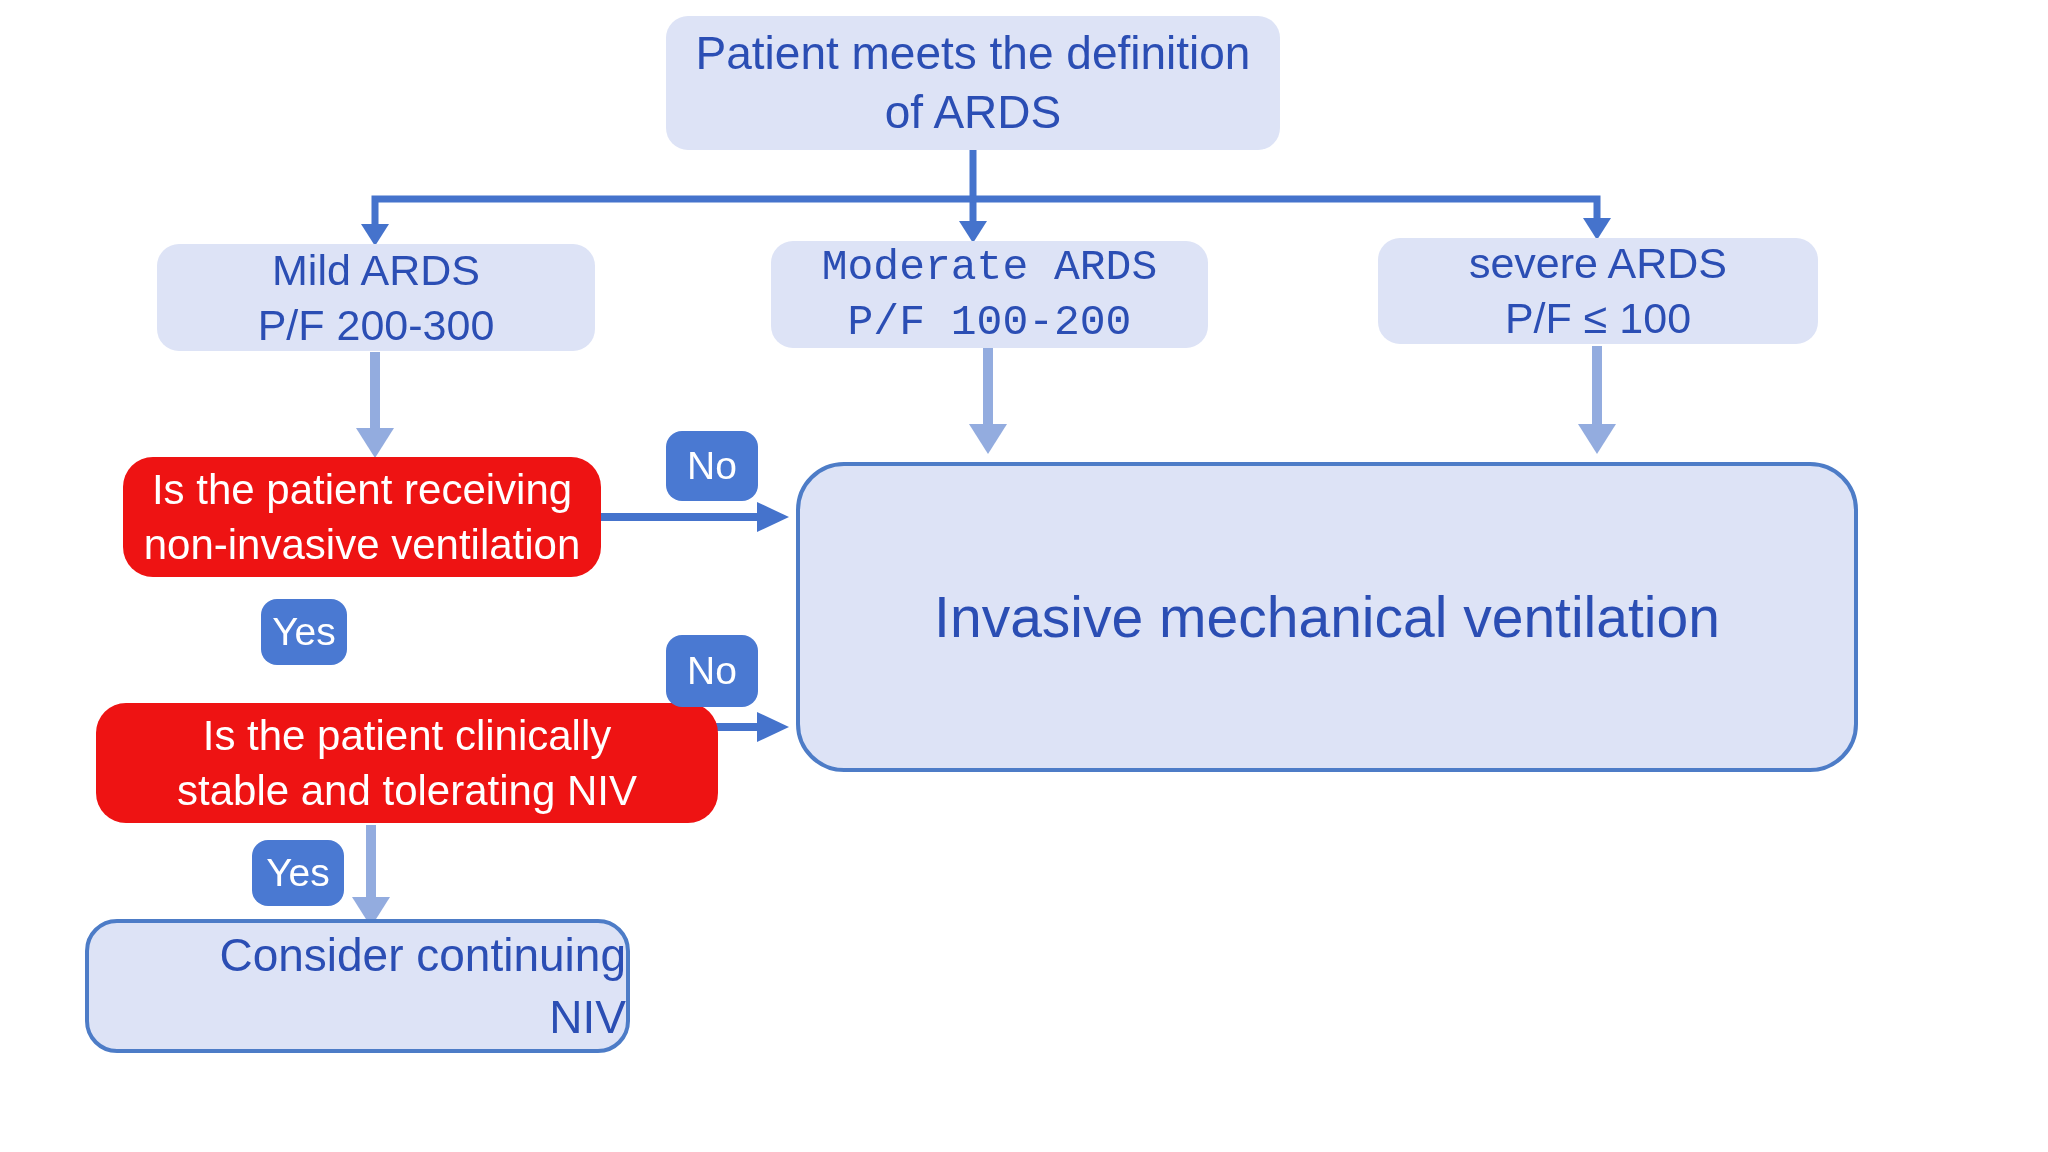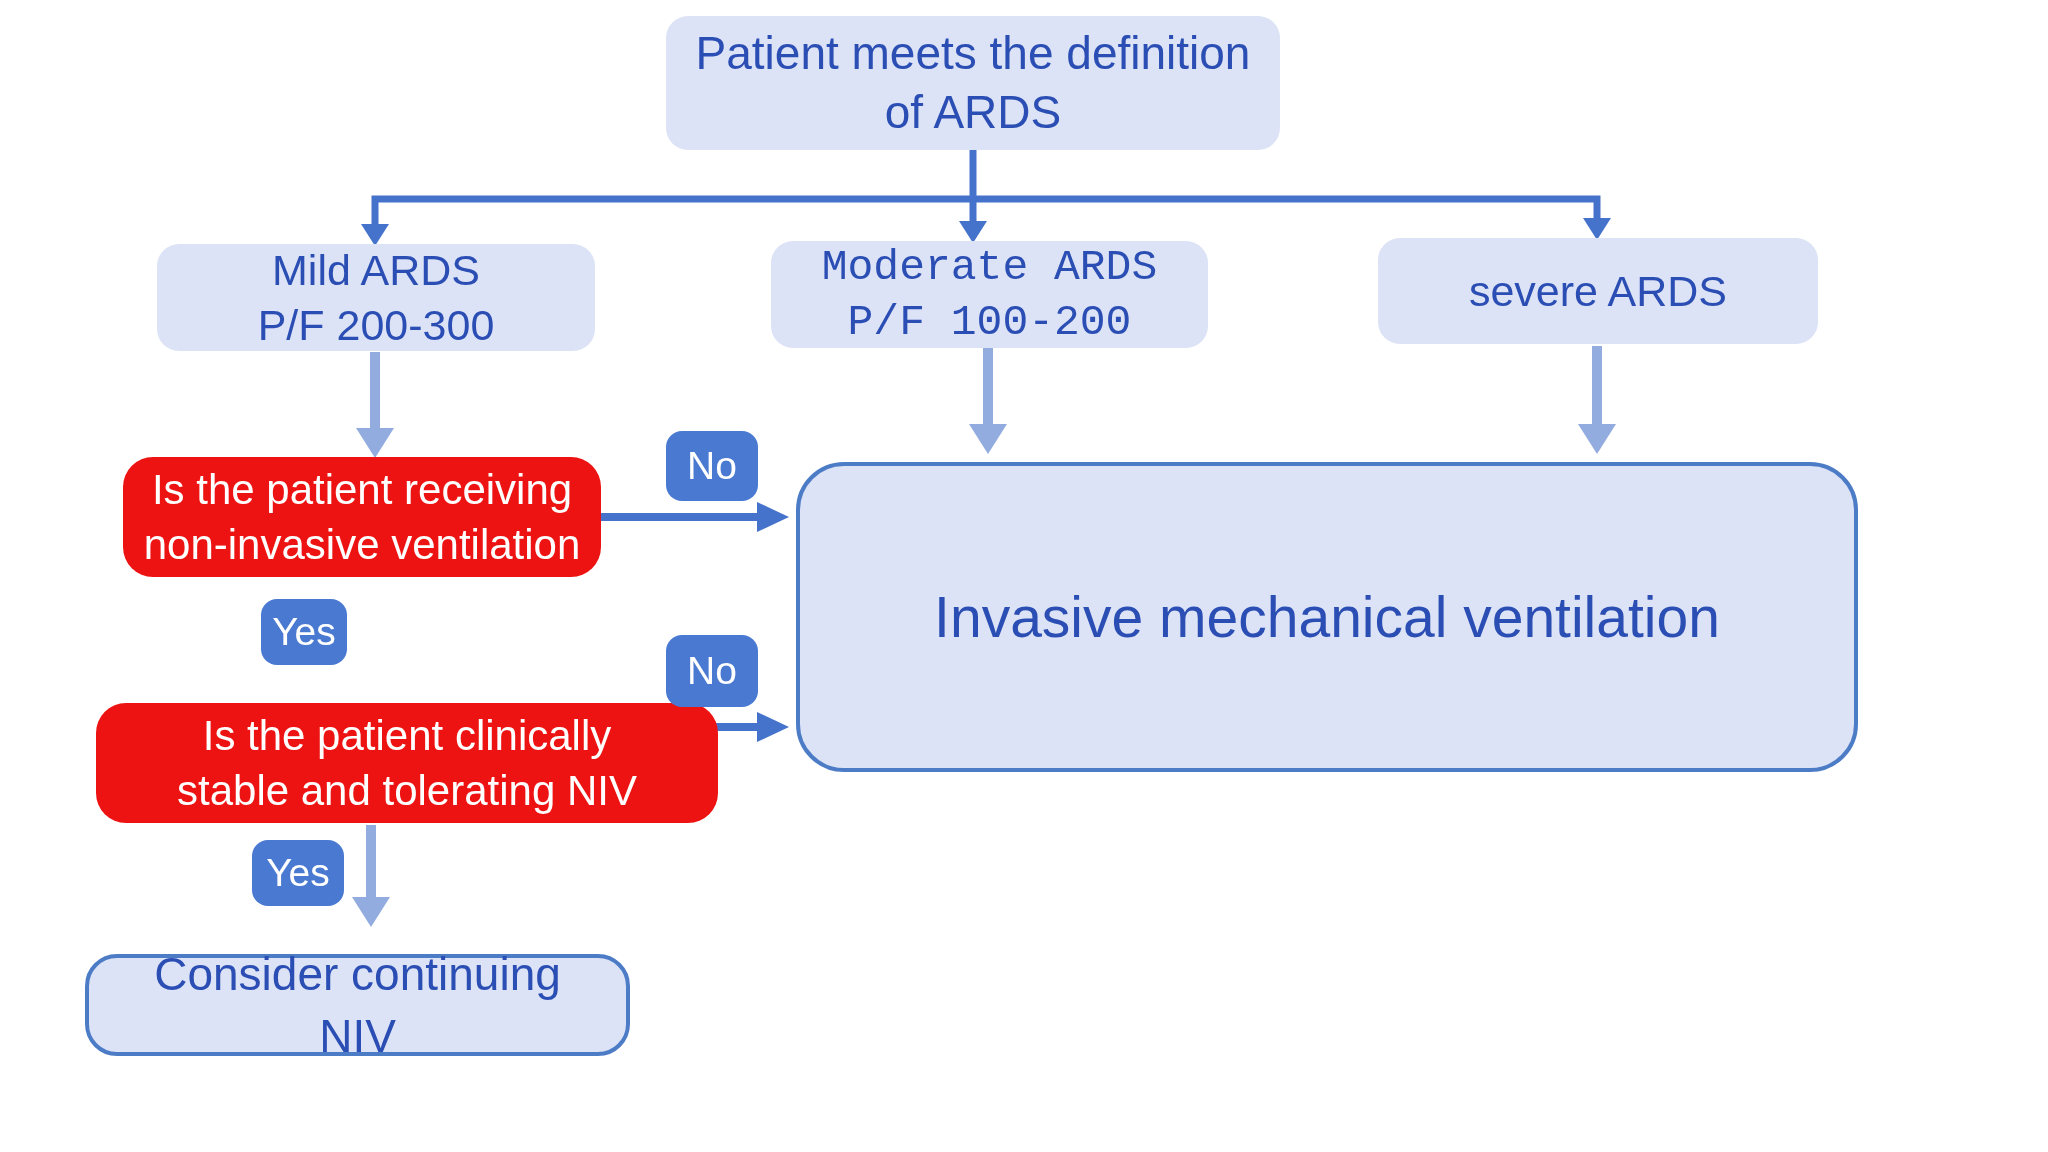--- a/index.html
+++ b/index.html
@@ -78,20 +78,21 @@
     <div class="ln">P/F 200-300</div>
   </div>
 
   <div class="node soft" style="left:771px;top:241px;width:437px;height:107px;font-family:Liberation Mono, monospace;">
     <div class="ln">Moderate ARDS</div>
     <div class="ln">P/F 100-200</div>
   </div>
 
   <div class="node soft" style="left:1378px;top:238px;width:440px;height:106px;">
     <div class="ln">severe ARDS</div>
+    <div class="ln">P/F ≤ 100</div>
   </div>
 
   <div class="node red" style="left:123px;top:457px;width:478px;height:120px;">
     <div class="ln">Is the patient receiving</div>
     <div class="ln">non-invasive ventilation</div>
   </div>
 
   <div class="node red" style="left:96px;top:703px;width:622px;height:120px;">
     <div class="ln">Is the patient clinically</div>
     <div class="ln">stable and tolerating NIV</div>
@@ -99,18 +100,18 @@
 
   <div class="pill" style="left:666px;top:431px;width:92px;height:70px;">No</div>
   <div class="pill" style="left:261px;top:599px;width:86px;height:66px;">Yes</div>
   <div class="pill" style="left:666px;top:635px;width:92px;height:72px;">No</div>
   <div class="pill" style="left:252px;top:840px;width:92px;height:66px;">Yes</div>
 
   <div class="node outcome invasive-box" style="left:790px;top:462px;width:1062px;height:310px;margin-left:6px;">
     <div>Invasive mechanical ventilation</div>
   </div>
 
-  <div class="node outcome consider-box" style="left:85px;top:954px;width:545px;height:102px;">
+  <div class="node outcome consider-box" style="left:85px;top:919px;width:545px;height:134px;align-items:flex-end;">
     <div class="ln">Consider continuing</div>
     <div class="ln">NIV</div>
   </div>
 
 </div>
 
 </body></html>

